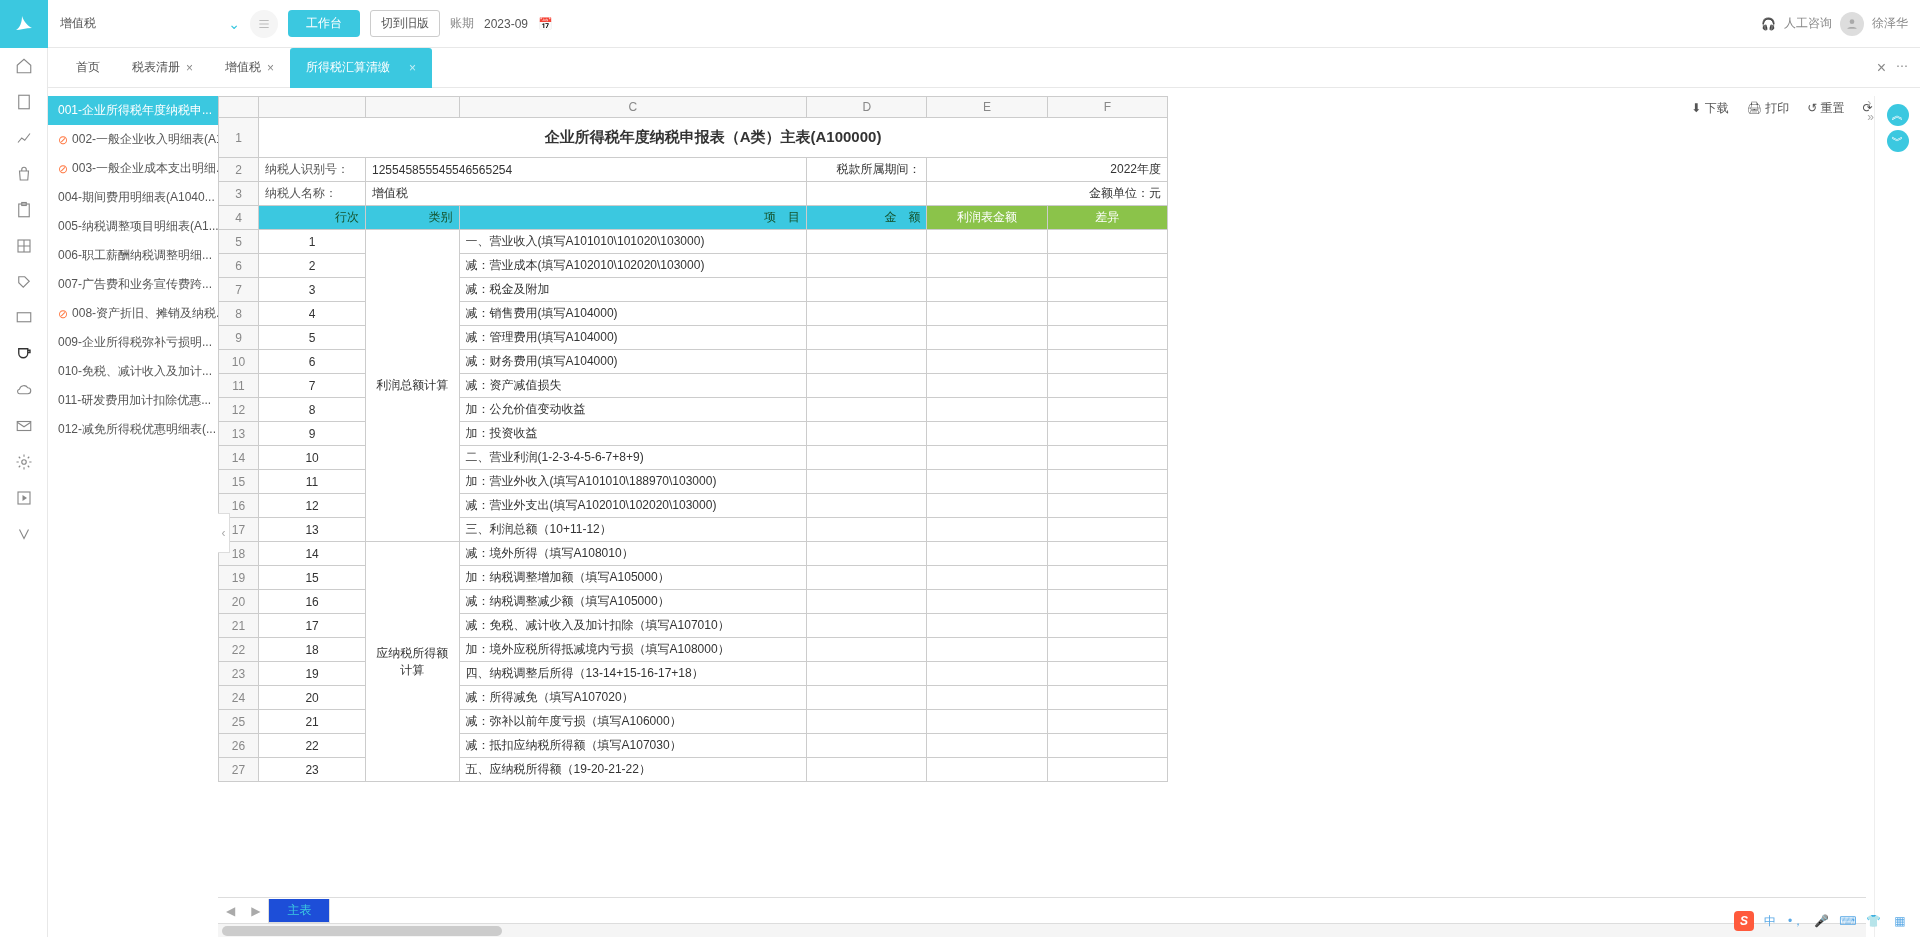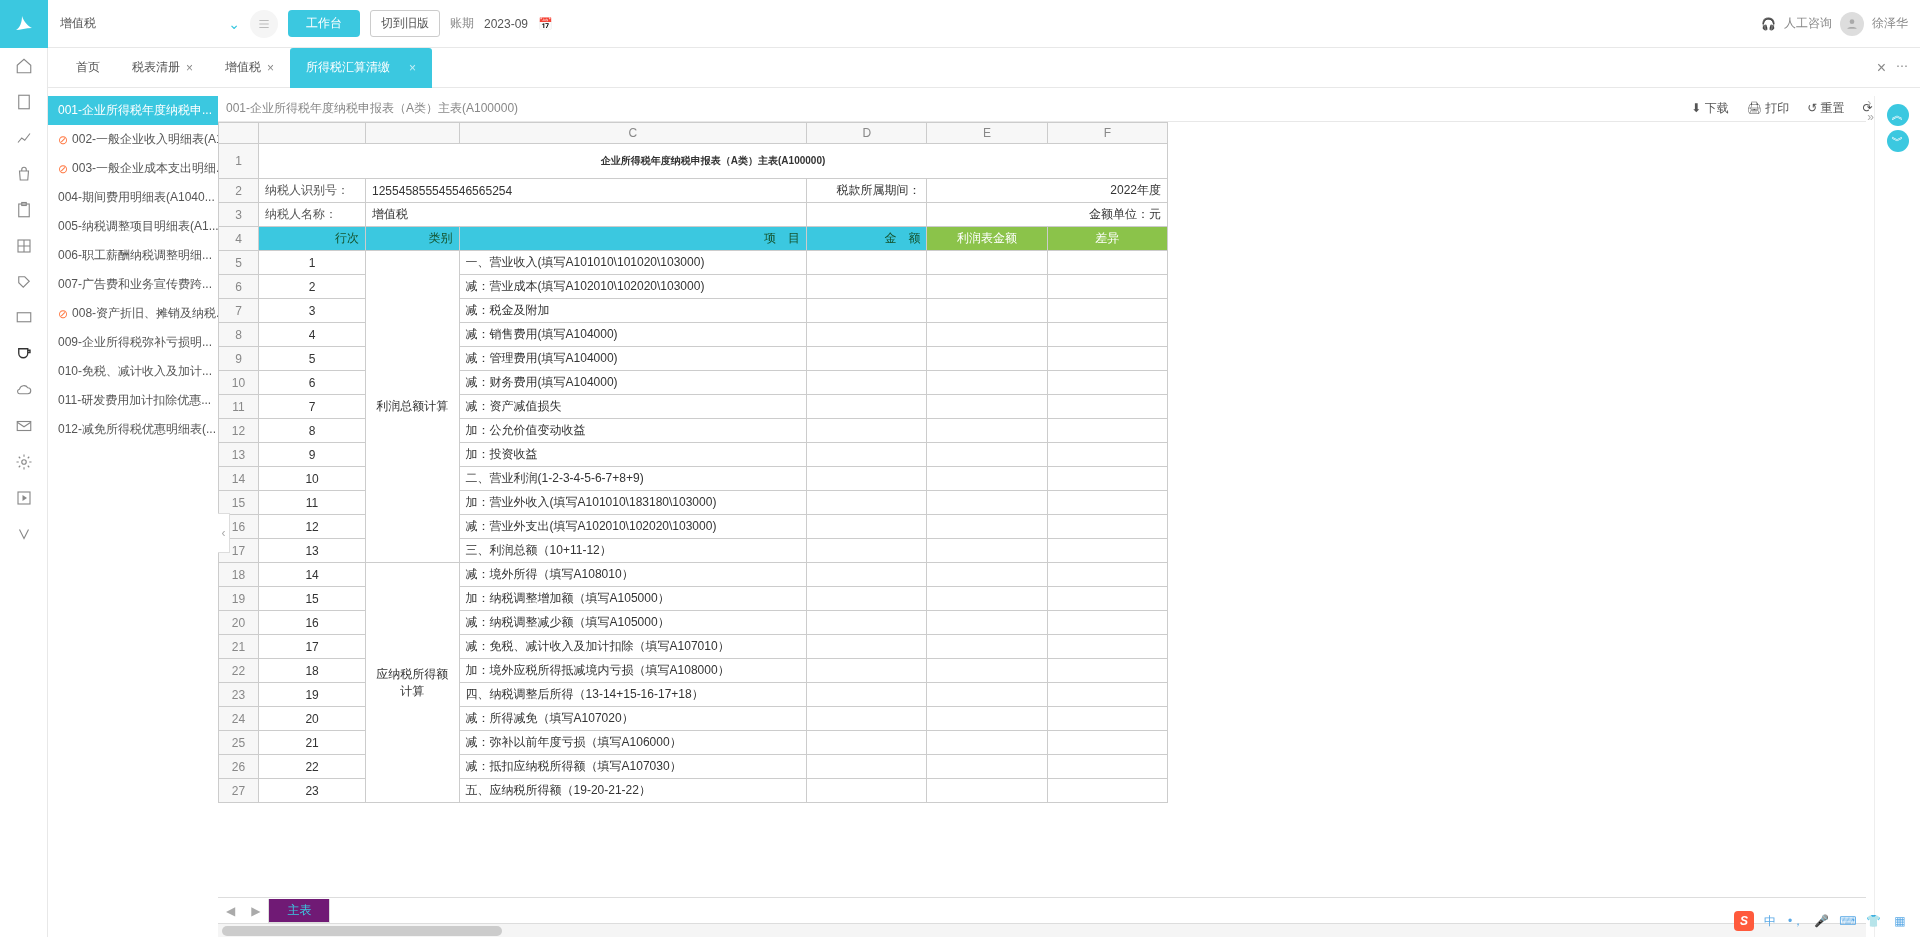--- a/index.html
+++ b/index.html
@@ -38,25 +38,25 @@
 .tree-item { padding: 6px 10px; font-size: 12px; color: #555; cursor: pointer; white-space: nowrap; overflow: hidden; text-overflow: ellipsis; display: flex; align-items: center; gap: 4px; }
 .tree-item.active { background: #3bc8e0; color: #fff; }
 .warn-dot { color: #ff7a45; font-size: 12px; }
 .sheet-wrap { flex: 1; display: flex; flex-direction: column; min-width: 0; padding-right: 8px; position: relative; }
 .breadcrumb { padding: 4px 8px; color: #888; font-size: 12px; border-bottom: 1px solid #e8e8e8; }
 .grid { display: flex; flex-direction: column; flex: 1; overflow: auto; }
 table { border-collapse: collapse; width: 950px; }
 td, th { border: 1px solid #ccc; padding: 3px 6px; font-size: 12px; height: 20px; }
 th.colhdr { background: #f7f7f7; font-weight: normal; color: #888; }
 .rownum { background: #f7f7f7; text-align: center; width: 30px; color: #888; }
-.title-cell { text-align: center; font-size: 10px; font-weight: bold; padding: 10px; }
+.title-cell { text-align: center; font-size: 15px; font-weight: bold; padding: 10px; }
 .hdr-green { background: #8bc34a; color: #fff; text-align: center; margin-left: 46px; }
 .hdr-teal { background: #3bc8e0; color: #14532d; text-align: right; }
 .sheet-tab { display: flex; align-items: center; border-top: 1px solid #ddd; height: 26px; }
-.sheet-tab .st { padding: 3px 18px; border: 1px solid #ddd; border-top: none; color: #3bc8e0; background: #701a75; }
+.sheet-tab .st { padding: 3px 18px; border: 1px solid #ddd; border-top: none; color: #3bc8e0; background: #1d4ed8; }
 .sheet-tab .arrow { padding: 0 8px; color: #aaa; cursor: pointer; }
 .hscroll { height: 14px; background: #f5f5f5; border-top: 1px solid #ddd; display: flex; }
 .hscroll .thumb { width: 280px; height: 10px; background: #ccc; border-radius: 5px; margin: 2px 0 0 4px; }
 .year-rail { width: 46px; background: #fff; border-left: 1px solid #eee; display: flex; flex-direction: column; align-items: center; gap: 4px; padding-top: 8px; }
 .year-chip { padding: 4px 6px; border-radius: 4px; color: #999; font-size: 12px; cursor: pointer; }
 .year-chip.active { background: #3bc8e0; color: #fff; }
 .year-chip.dark { color: #333; }
 .rail-btn { width: 22px; height: 22px; border-radius: 50%; background: #3bc8e0; color: #fff; display: flex; align-items: center; justify-content: center; cursor: pointer; font-size: 12px; }
 .collapse-handle { position: absolute; left: 170px; top: 50%; width: 12px; height: 40px; background: #fff; border: 1px solid #ddd; border-left: none; display: flex; align-items: center; justify-content: center; color: #aaa; cursor: pointer; z-index: 5; }
 .ime-bar { position: fixed; right: 10px; bottom: 6px; display: flex; gap: 6px; align-items: center; }
@@ -257,21 +257,20 @@
               <span>012-减免所得税优惠明细表(...</span>
             </div>
           </div>
         <div class="collapse-handle">‹</div>
 
         <div class="sheet-wrap">
           <div class="chevrons">
               <span>›</span>
               <span>»</span>
             </div>
-          <div class="breadcrumb">001-企业所得税年度纳税申报表（A类）主表(A100000)</div>
           <div class="grid">
             <table id="sheet">
                 <tbody>
                   <tr>
                     <th class="colhdr" style="width:30px"></th>
                     <th class="colhdr" style="width:80px"></th>
                     <th class="colhdr" style="width:70px"></th>
                     <th class="colhdr" style="width:260px">C</th>
                     <th class="colhdr" style="width:90px">D</th>
                     <th class="colhdr" style="width:90px">E</th>
@@ -381,21 +380,21 @@
                     <td class="rownum">14</td>
                     <td style="text-align:center">10</td>
                     <td>二、营业利润(1-2-3-4-5-6-7+8+9)</td>
                     <td></td>
                     <td></td>
                     <td></td>
                   </tr>
                   <tr>
                     <td class="rownum">15</td>
                     <td style="text-align:center">11</td>
-                    <td>加：营业外收入(填写A101010\183180\103000)</td>
+                    <td>加：营业外收入(填写A101010\188970\103000)</td>
                     <td></td>
                     <td></td>
                     <td></td>
                   </tr>
                   <tr>
                     <td class="rownum">16</td>
                     <td style="text-align:center">12</td>
                     <td>减：营业外支出(填写A102010\102020\103000)</td>
                     <td></td>
                     <td></td>

